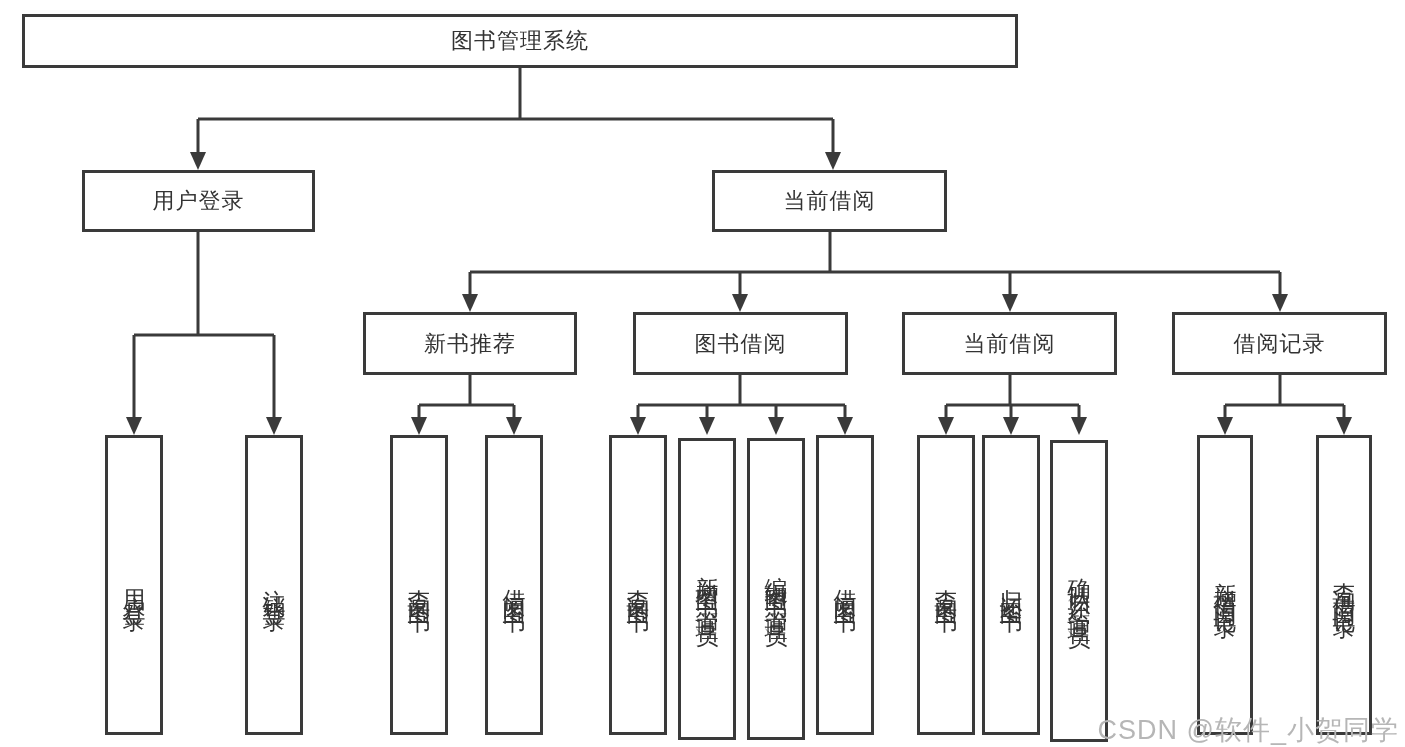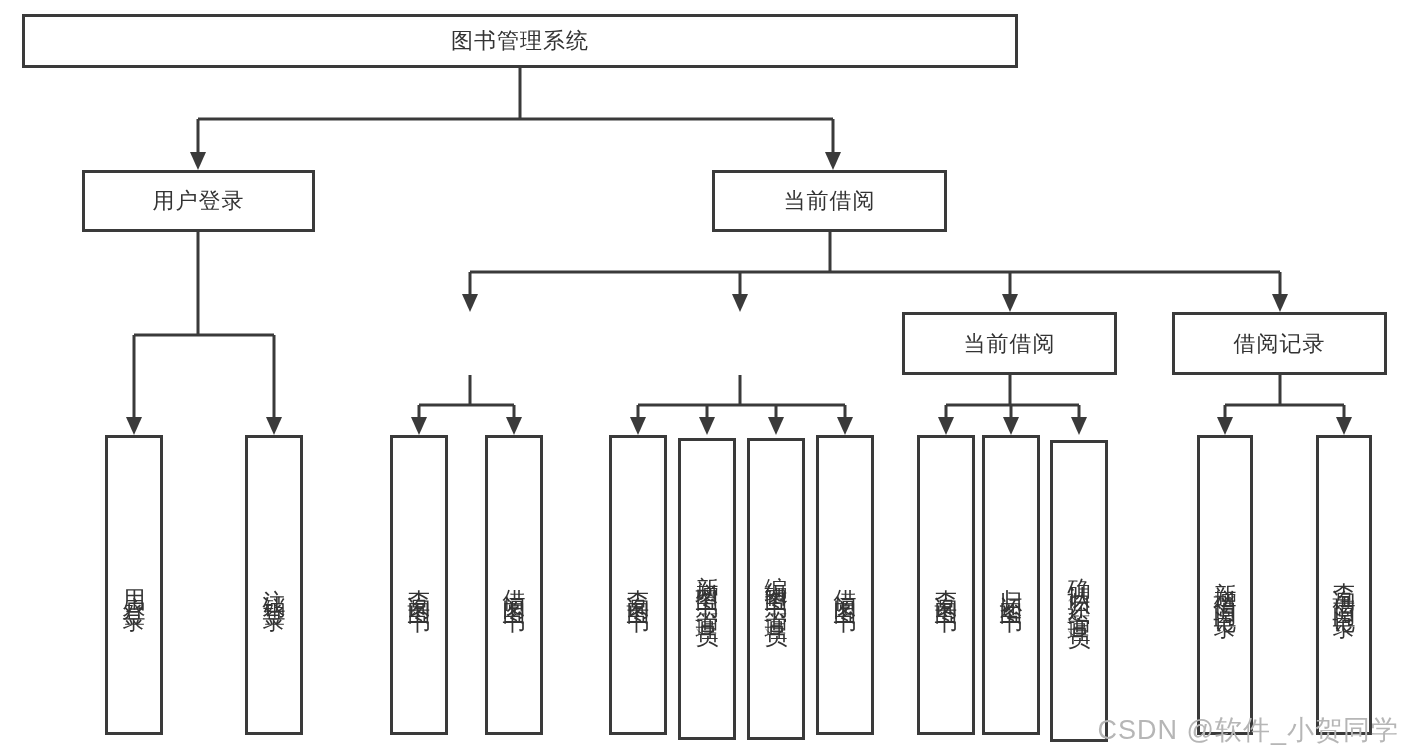--- a/index.html
+++ b/index.html
@@ -80,20 +80,22 @@
       <polygon points="1217,417 1233,417 1225,435"></polygon>
       <polygon points="1336,417 1352,417 1344,435"></polygon>
     </g>
   </svg>
 
   <div class="node h" style="left:22px;top:14px;width:996px;height:54px">图书管理系统</div>
 
   <div class="node h" style="left:82px;top:170px;width:233px;height:62px">用户登录</div>
   <div class="node h" style="left:712px;top:170px;width:235px;height:62px">当前借阅</div>
 
+  <div class="node h" style="left:363px;top:312px;width:214px;height:63px">新书推荐</div>
+  <div class="node h" style="left:633px;top:312px;width:215px;height:63px">图书借阅</div>
   <div class="node h" style="left:1172px;top:312px;width:215px;height:63px">借阅记录</div>
   <div class="node h" style="left:902px;top:312px;width:215px;height:63px">当前借阅</div>
 
   <div class="node v" style="left:105px;top:435px;width:58px;height:300px">用户登录</div>
   <div class="node v" style="left:245px;top:435px;width:58px;height:300px">注销登录</div>
 
   <div class="node v" style="left:390px;top:435px;width:58px;height:300px">查询图书</div>
   <div class="node v" style="left:485px;top:435px;width:58px;height:300px">借阅图书</div>
 
   <div class="node v" style="left:609px;top:435px;width:58px;height:300px">查询图书</div>

